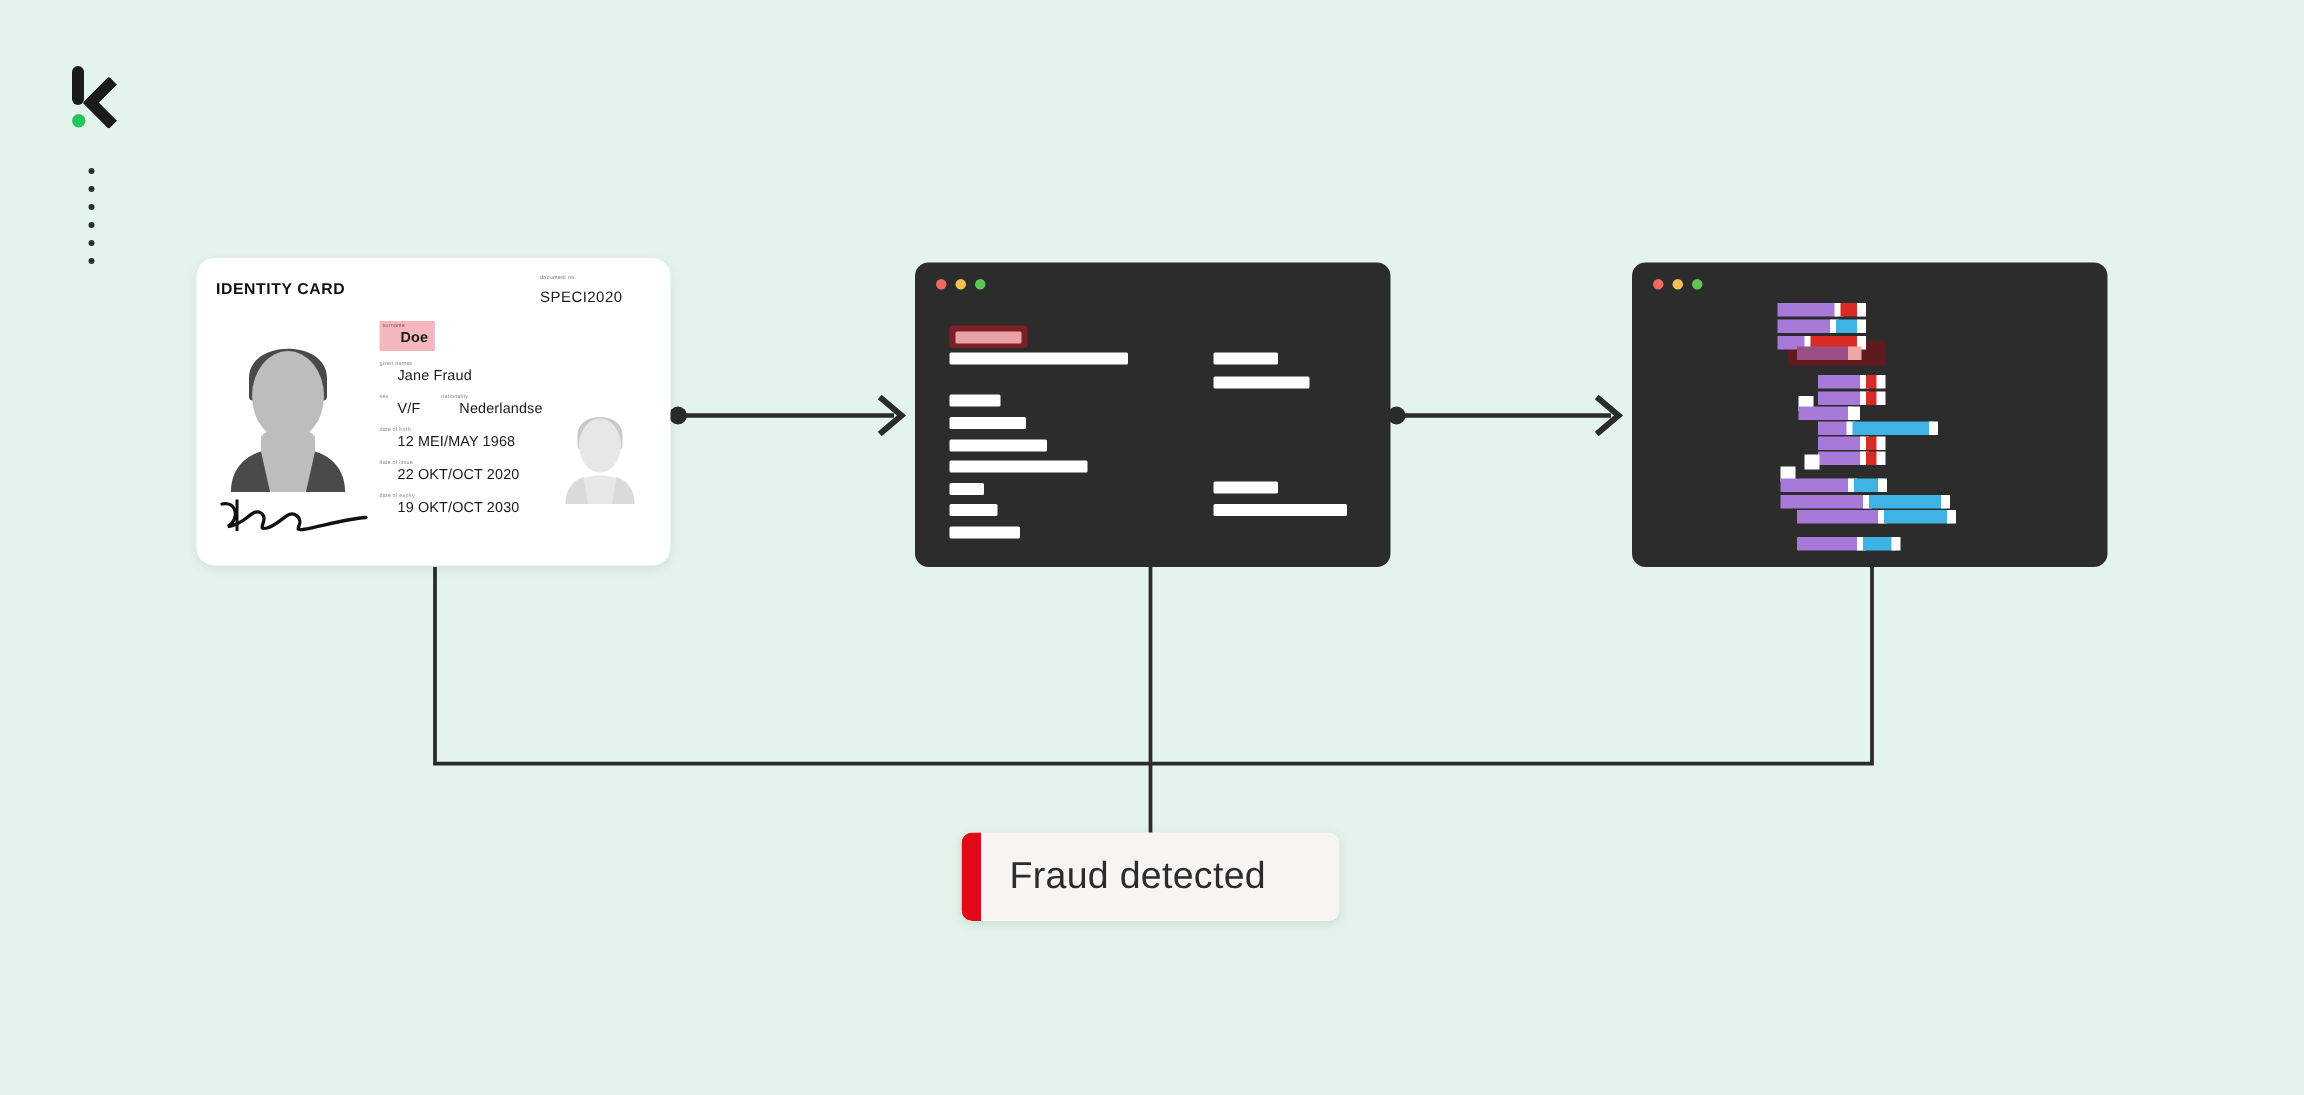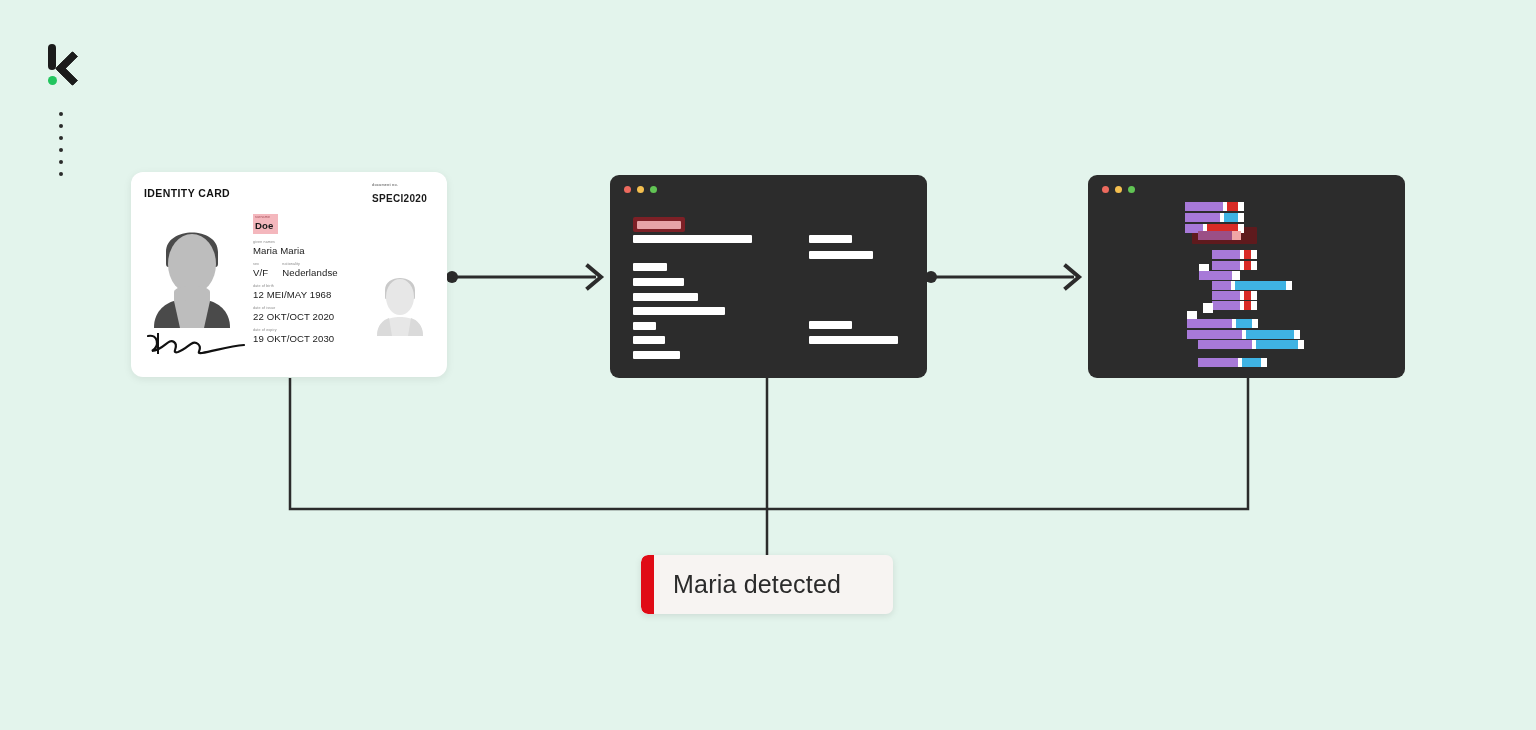--- a/index.html
+++ b/index.html
@@ -88,23 +88,22 @@
   .id-title {
     position: absolute;
     left: 13px; top: 15px;
     font-size: 10.5px;
     font-weight: bold;
     letter-spacing: .4px;
     color: #111;
   }
   .id-docno {
     position: absolute;
-    right: 20px; top: 10px;
+    right: 32px; top: 10px;
     text-align: left;
-    font-weight: bold;
   }
   .id-docno .lbl {
     font-size: 3.6px;
     color: #777;
     letter-spacing: .2px;
     display: block;
     line-height: 6px;
   }
   .id-docno .val {
     font-size: 10px;
@@ -142,20 +141,21 @@
     display: block;
     line-height: 5px;
   }
   .field .val {
     font-size: 9.6px;
     color: #1a1a1a;
     line-height: 12px;
     letter-spacing: .1px;
     display: block;
     white-space: nowrap;
+    margin-left: 12px;
   }
   .field.surname {
     background: #f4b7bd;
     display: inline-block;
     padding: 1px 5px 2px 2px;
     margin-bottom: 6px;
   }
   .field.surname .lbl { color: #a04a55; }
   .field.surname .val { font-weight: bold; }
   .row2 {
@@ -328,21 +328,21 @@
     </div>
 
     <div class="fields">
       <div class="field surname">
         <span class="lbl">surname</span>
         <span class="val">Doe</span>
       </div>
 
       <div class="field">
         <span class="lbl">given names</span>
-        <span class="val">Maria Maria</span>
+        <span class="val">Jane Fraud</span>
       </div>
 
       <div class="row2">
         <div class="field">
           <span class="lbl">sex</span>
           <span class="val">V/F</span>
         </div>
         <div class="field">
           <span class="lbl">nationality</span>
           <span class="val">Nederlandse</span>
@@ -466,16 +466,16 @@
     <div class="code-seg seg-white" style="left:210px; top:165px; width:6px;"></div>
 
     <div class="code-seg seg-purple" style="left:110px; top:183px; width:44px;"></div>
     <div class="code-seg seg-white" style="left:150px; top:183px; width:6px;"></div>
     <div class="code-seg seg-blue" style="left:154px; top:183px; width:22px;"></div>
     <div class="code-seg seg-white" style="left:173px; top:183px; width:6px;"></div>
   </div>
 
   <div class="fraud-label">
     <div class="fraud-accent"></div>
-    <div class="fraud-text">Maria detected</div>
+    <div class="fraud-text">Fraud detected</div>
   </div>
 
 </div>
 
 </body></html>

